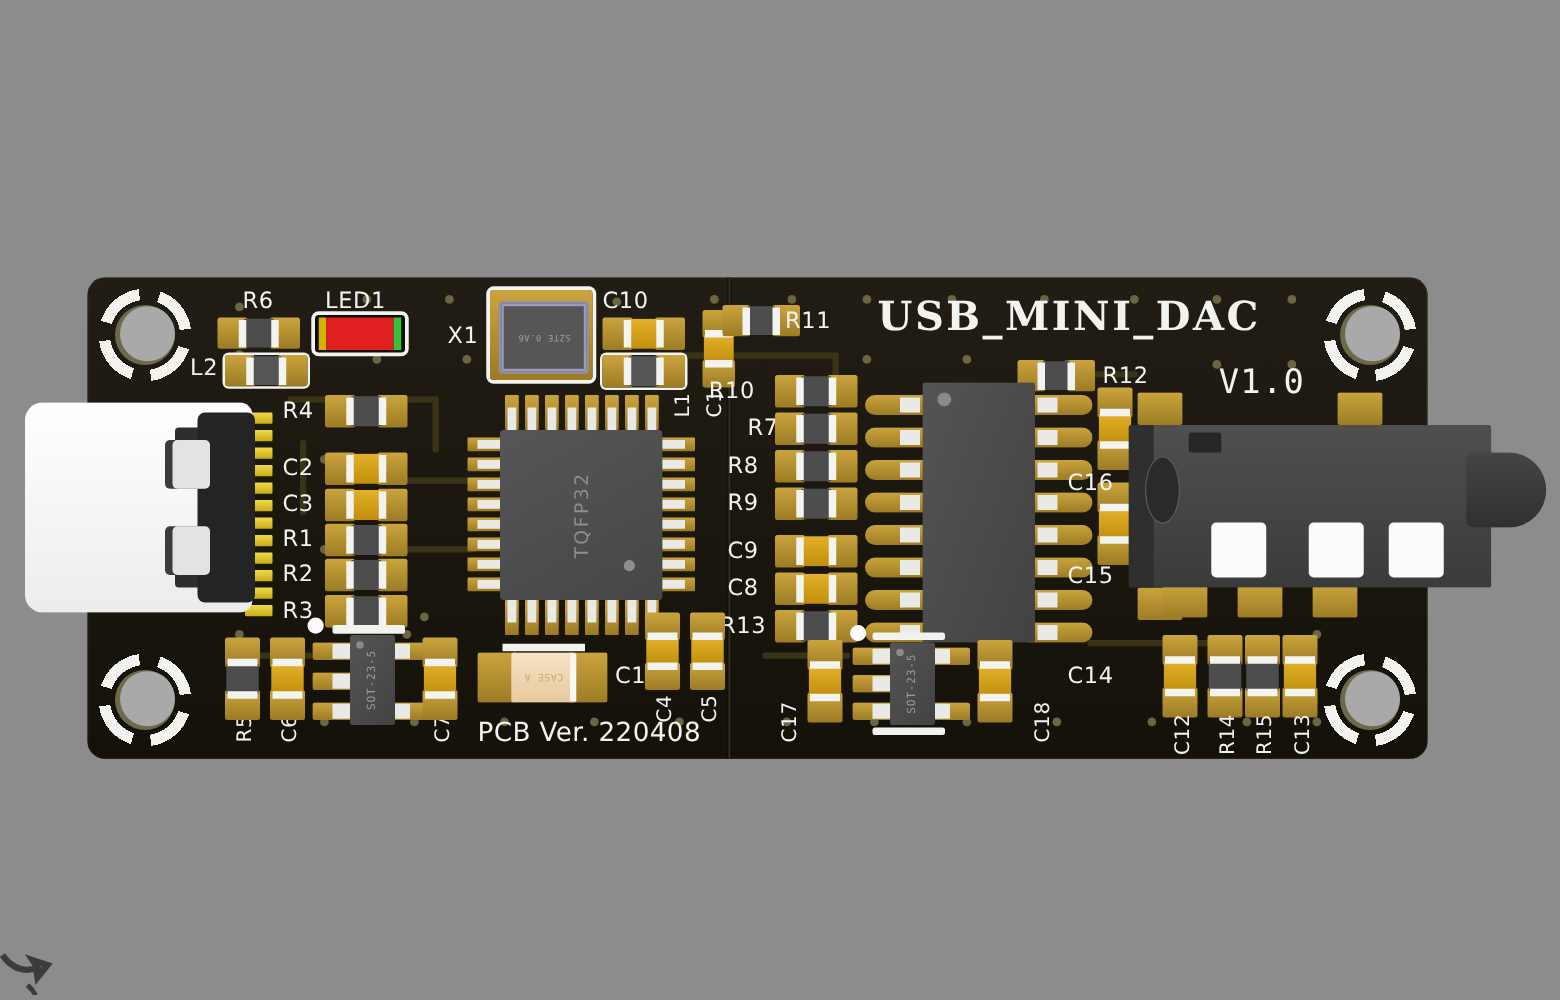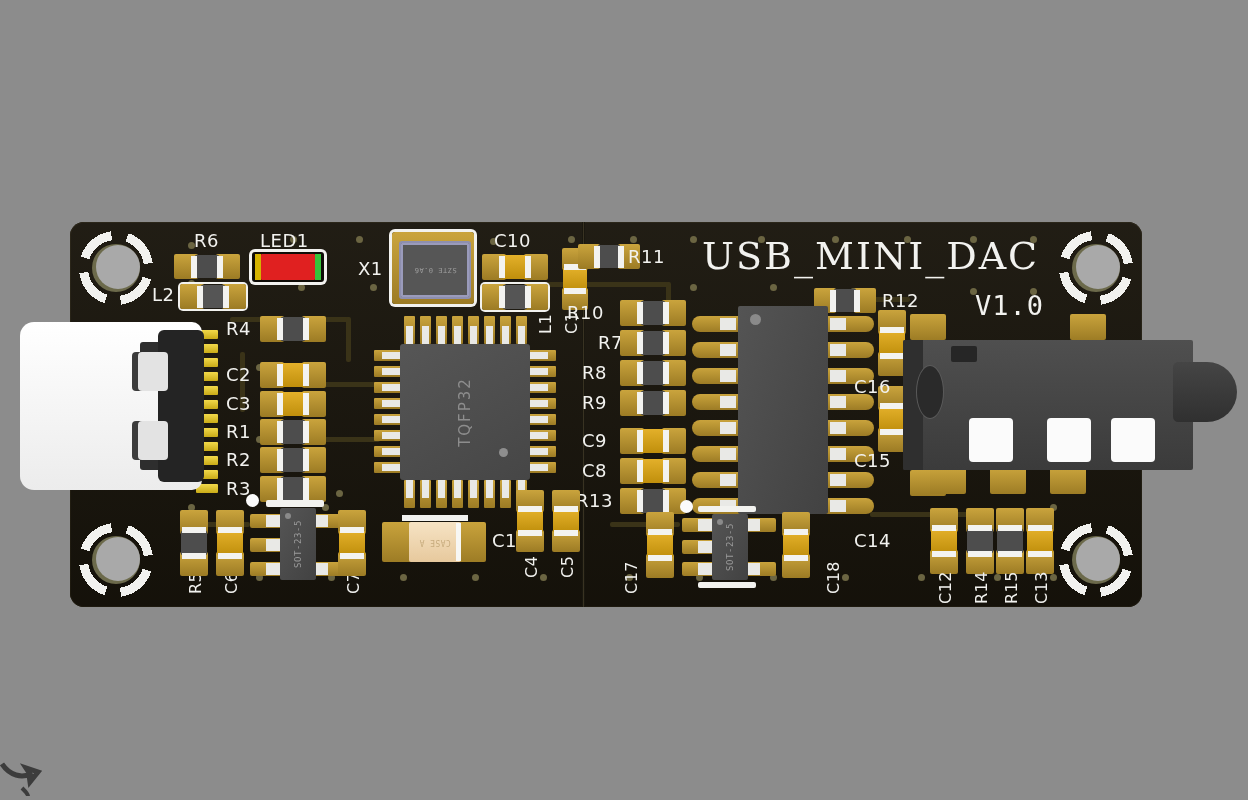--- a/index.html
+++ b/index.html
@@ -33,21 +33,21 @@
   
   .silk{
     position:absolute;color:#f2f2ef;
     font-family:"DejaVu Sans","Liberation Sans",sans-serif;
     white-space:nowrap;user-select:none;
   }
   .silk.ref{font-size:18px;letter-spacing:.5px;}
   .silk.rot{transform:rotate(-90deg);transform-origin:left top;}
   .silk.title{
     font-family:"DejaVu Serif","Liberation Serif",serif;
-    font-weight:normal;font-size:38px;letter-spacing:2px;
+    font-weight:bold;font-size:32px;letter-spacing:2px;
   }
   .silk.ver{font-size:27px;letter-spacing:1px;font-family:"DejaVu Sans Mono","Liberation Mono",monospace;}
   .silk.pcbver{font-size:21px;letter-spacing:.3px;}
 
   
   .pad{position:absolute;background:#b5912f;border-radius:2px;
        background-image:linear-gradient(180deg,#c9a33c,#9d7c25);}
   .padR{border-radius:9px;}
 
   
@@ -262,20 +262,21 @@
     <div class="via" style="left:924px;top:352px;"></div>
     <div class="via" style="left:980px;top:352px;"></div>
     <div class="via" style="left:980px;top:282px;"></div>
     <div class="via" style="left:980px;top:200px;"></div>
     <div class="via" style="left:980px;top:130px;"></div>
     <div class="via" style="left:626px;top:96px;"></div>
     <div class="via" style="left:862px;top:96px;"></div>
 
     <div class="silk title" style="left:632px;top:12px;">USB_MINI_DAC</div>
     <div class="silk ver" style="left:905px;top:68px;">V1.0</div>
+    <div class="silk pcbver" style="left:312px;top:352px;">PCB Ver. 220408</div>
 
     <div class="silk ref" style="left:124px;top:8px;">R6</div>
     <div class="smd res" style="left:104px;top:32px;width:66px;height:25px;">
       <div class="p l"></div>
         <div class="p r"></div>
         <div class="bd"></div>
         <div class="term l"></div>
         <div class="term r"></div>
     </div>
 
@@ -304,21 +305,21 @@
         <div class="term r"></div>
     </div>
 
     <div class="silk ref" style="left:288px;top:36px;">X1</div>
     <div class="xtal" style="left:322px;top:10px;width:82px;height:72px;">
       <div class="can">
         <div class="mark">SZTE 0.A6</div>
       </div>
     </div>
 
-    <div class="silk ref" style="left:424px;top:8px;text-align:center;">C10</div>
+    <div class="silk ref" style="left:412px;top:8px;text-align:center;">C10</div>
     <div class="smd cap" style="left:412px;top:32px;width:66px;height:26px;">
       <div class="p l"></div>
         <div class="p r"></div>
         <div class="bd"></div>
         <div class="term l"></div>
         <div class="term r"></div>
     </div>
     <div class="silk ref rot" style="left:466px;top:112px;font-size:16px;">L1</div>
     <div class="smd ind outline" style="left:412px;top:62px;width:66px;height:26px;">
       <div class="p l"></div>

